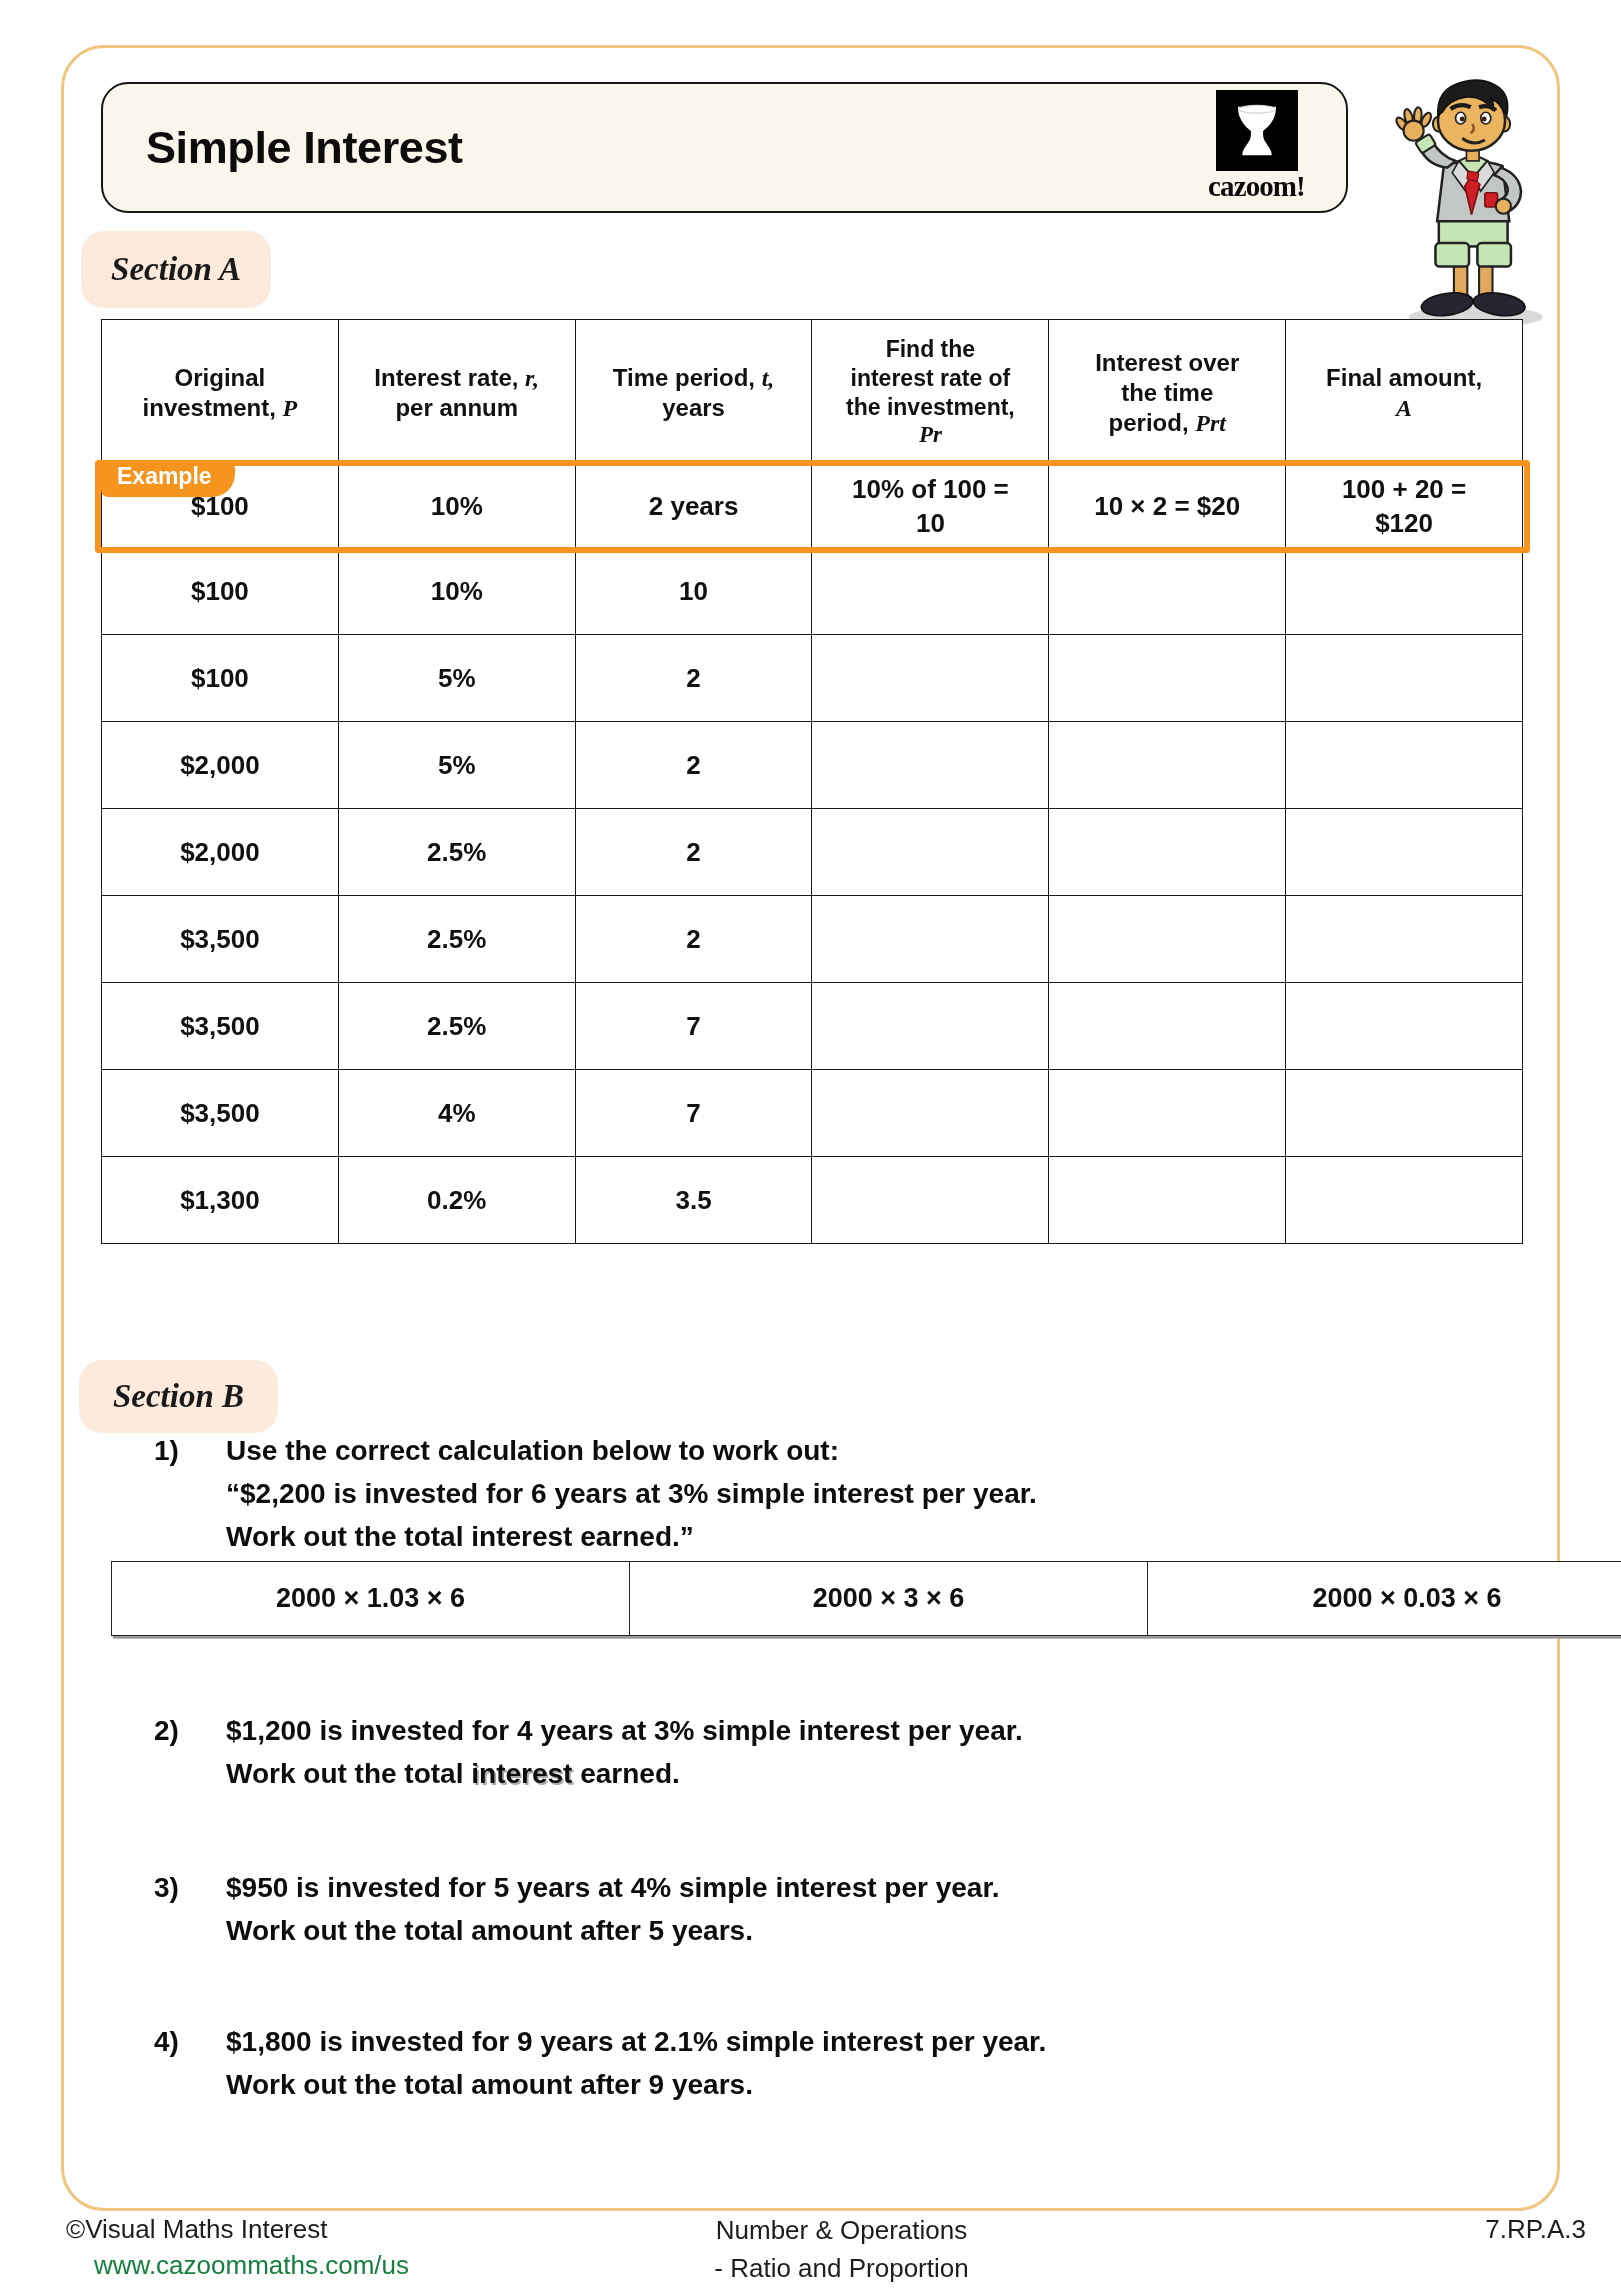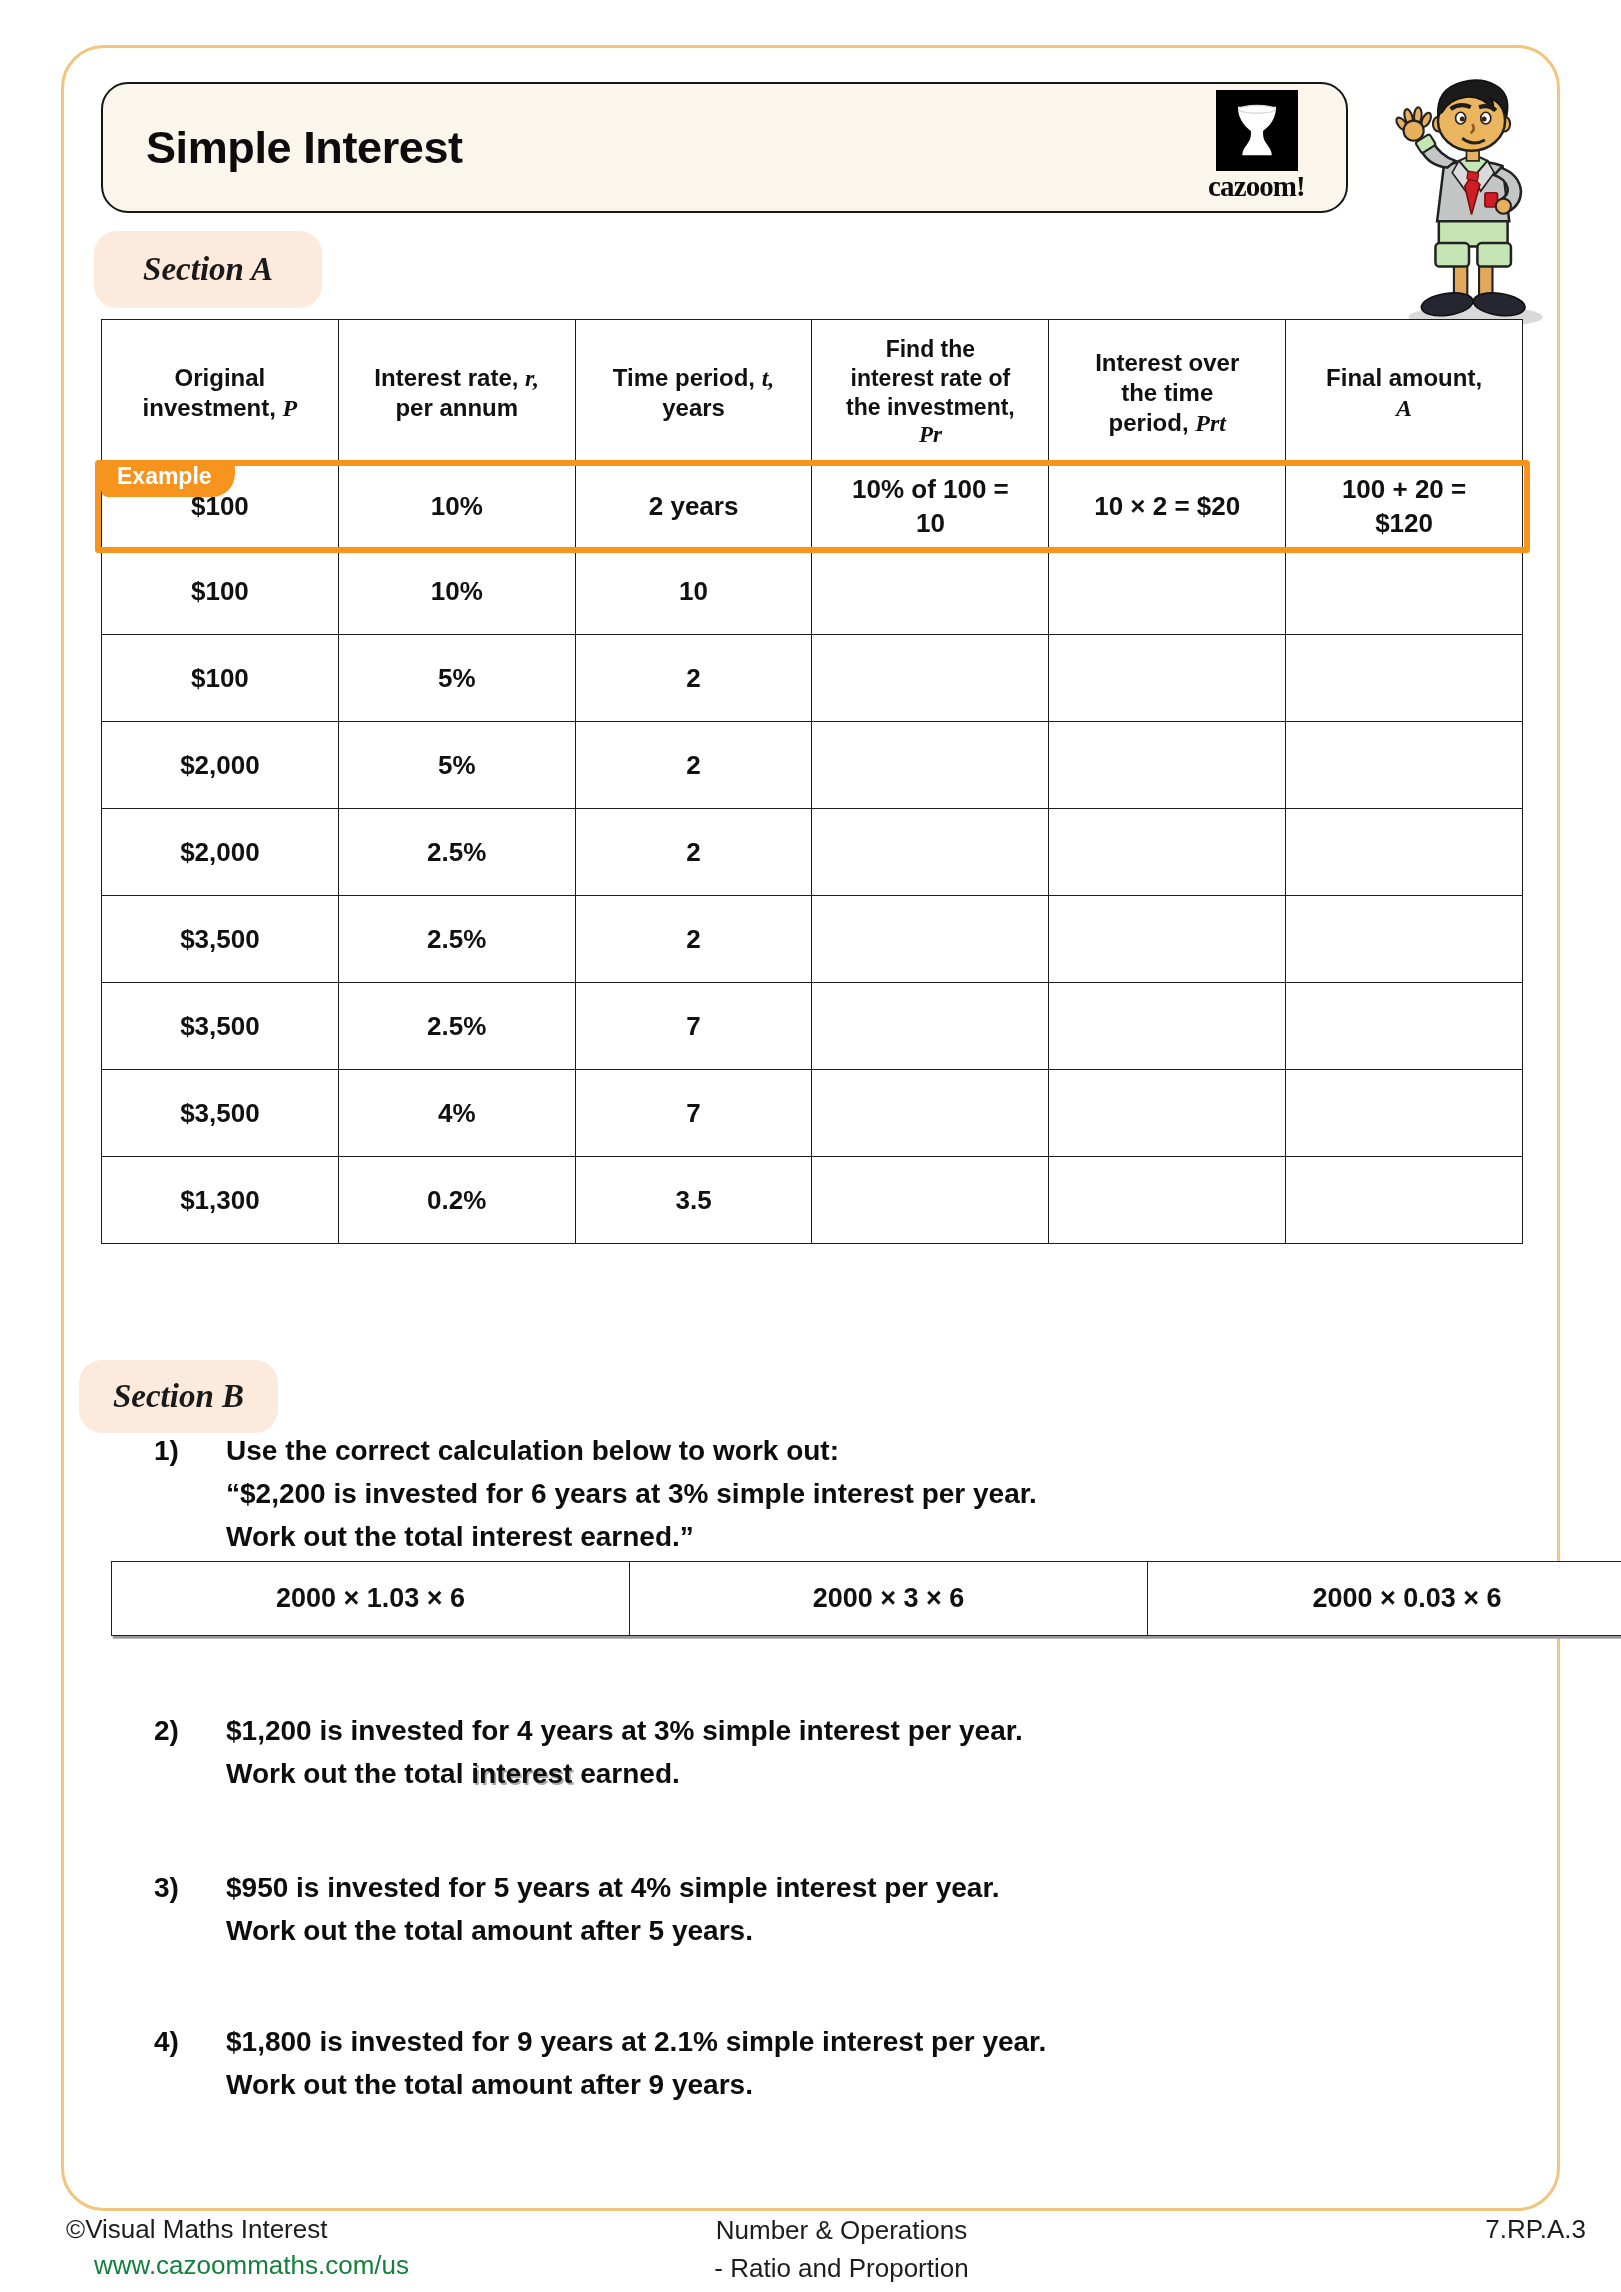--- a/index.html
+++ b/index.html
@@ -24,21 +24,21 @@
   .logo{position:absolute;right:36px;top:6.3px;width:107px;text-align:center;}
   .logo-square{width:82px;height:81px;margin:0 auto;background:#000;display:flex;align-items:center;justify-content:center;}
   .logo-text{font-family:"Liberation Serif",serif;font-weight:bold;font-size:29px;letter-spacing:-0.9px;margin-top:-1.8px;color:#0c0c0c;}
   .mascot{position:absolute;left:1384px;top:72px;width:170px;height:260px;}
   
   .section-label{
     position:absolute;background:#FCEBDD;border-radius:23px;
     font-family:"Liberation Serif",serif;font-style:italic;font-weight:bold;
     font-size:33px;display:flex;align-items:center;justify-content:center;color:#1a1a1a;
   }
-  #sectionA{left:94px;top:231px;width:228px;height:77px;}
+  #sectionA{left:81px;top:231px;width:190px;height:77px;}
   #sectionB{left:79px;top:1360px;width:199px;height:73px;}
   
   .sheet-table{
     position:absolute;left:101px;top:319px;width:1422px;
     border-collapse:collapse;table-layout:fixed;
   }
   .sheet-table th,.sheet-table td{
     border:1.8px solid #1c1c1c;text-align:center;vertical-align:middle;
     padding:3.6px 10.7px;background:#fff;
   }

